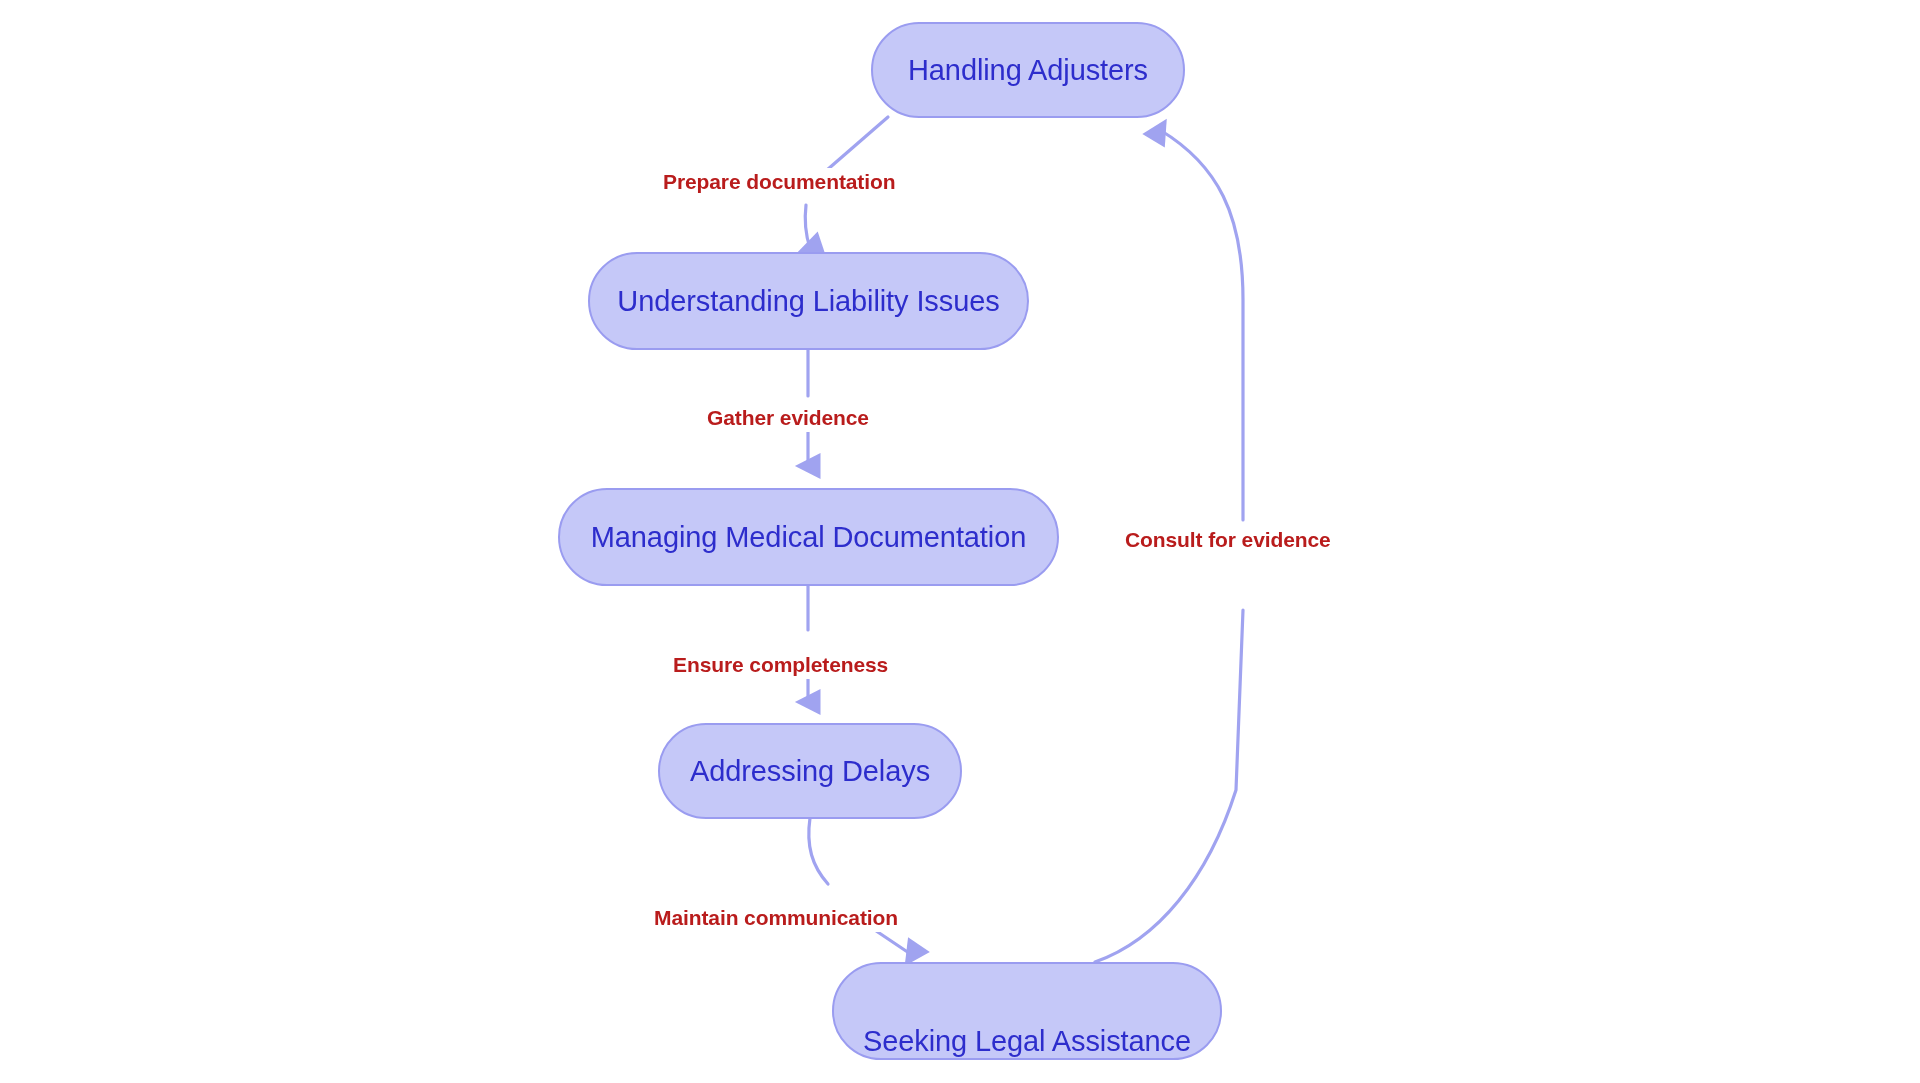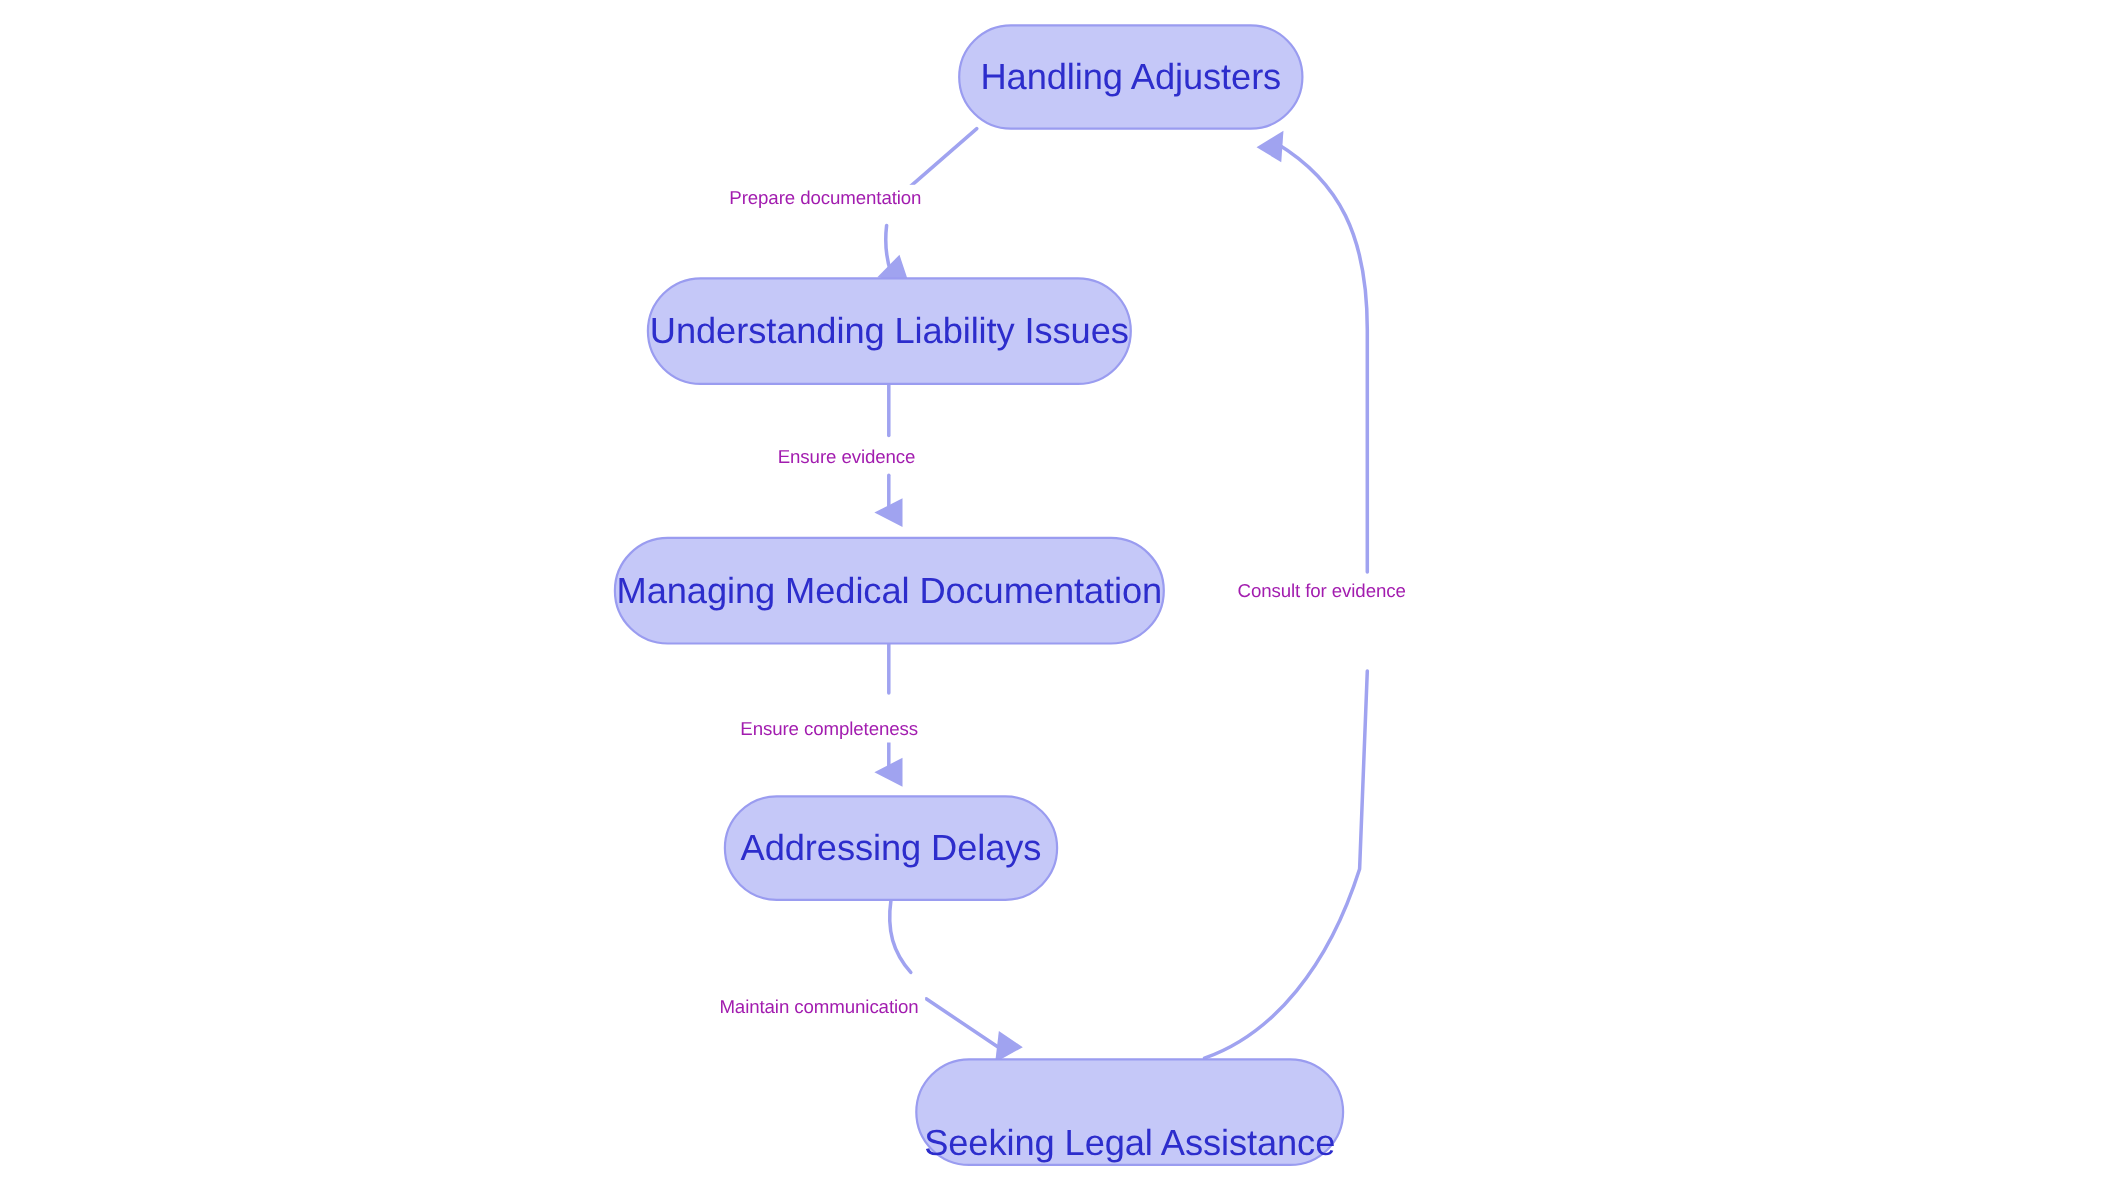--- a/index.html
+++ b/index.html
@@ -30,35 +30,35 @@
     position: absolute;
     box-sizing: border-box;
     background: #c5c8f8;
     border: 2px solid #9a9cf0;
     border-radius: 999px;
     display: flex;
     align-items: center;
     justify-content: center;
     color: #2d2dcc;
     font-family: "Liberation Sans", sans-serif;
-    font-size: 33px;
+    font-size: 29px;
     font-weight: 400;
     letter-spacing: -0.1px;
     white-space: nowrap;
     user-select: none;
   }
   .node-label {
     pointer-events: none;
   }
   .edge-label {
     position: absolute;
-    color: #a21caf;
+    color: #b91c1c;
     font-family: "Liberation Sans", sans-serif;
-    font-size: 17px;
-    font-weight: 400;
+    font-size: 21px;
+    font-weight: 700;
     letter-spacing: -0.1px;
     white-space: nowrap;
     background: #ffffff;
     padding: 2px 6px;
     user-select: none;
   }
 </style>
 </head>
 <body>
 
@@ -108,21 +108,21 @@
 
   <div class="node" style="left:832px; top:962px; width:390px; height:98px;align-items:flex-end;">
     <span class="node-label">Seeking Legal Assistance</span>
   </div>
 
   <div class="edge-label" style="left:657px; top:168px;">
     <span>Prepare documentation</span>
   </div>
 
   <div class="edge-label" style="left:701px; top:404px;">
-    <span>Ensure evidence</span>
+    <span>Gather evidence</span>
   </div>
 
   <div class="edge-label" style="left:667px; top:638px;margin-top:13px;">
     <span>Ensure completeness</span>
   </div>
 
   <div class="edge-label" style="left:648px; top:904px;">
     <span>Maintain communication</span>
   </div>
 

